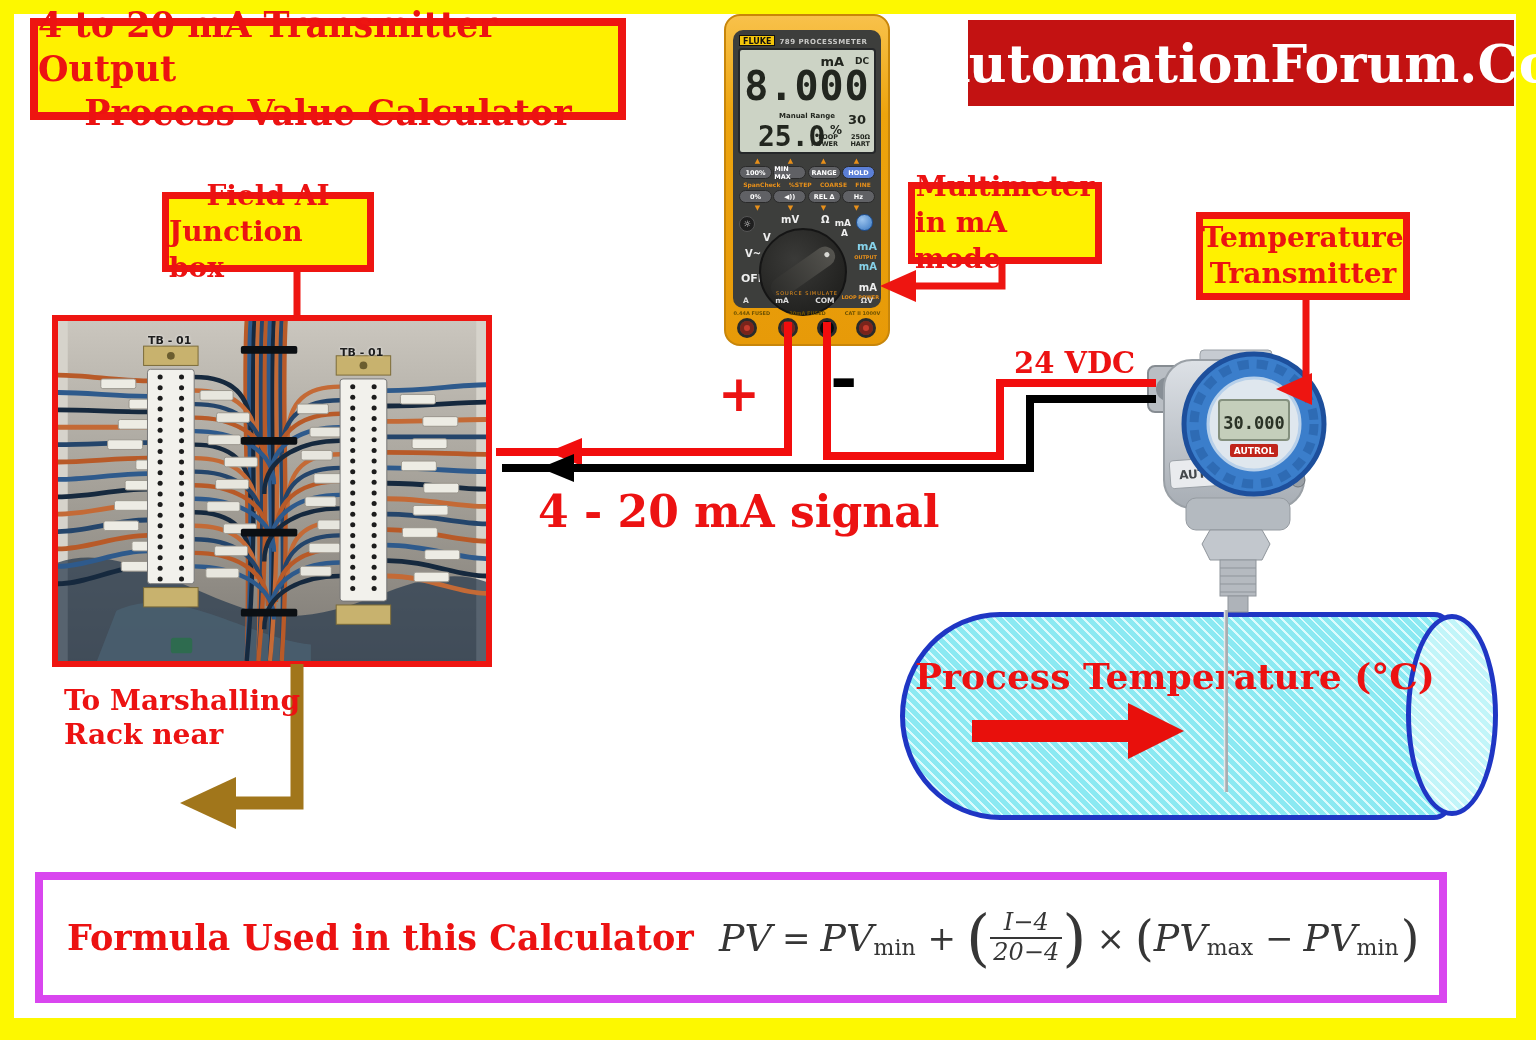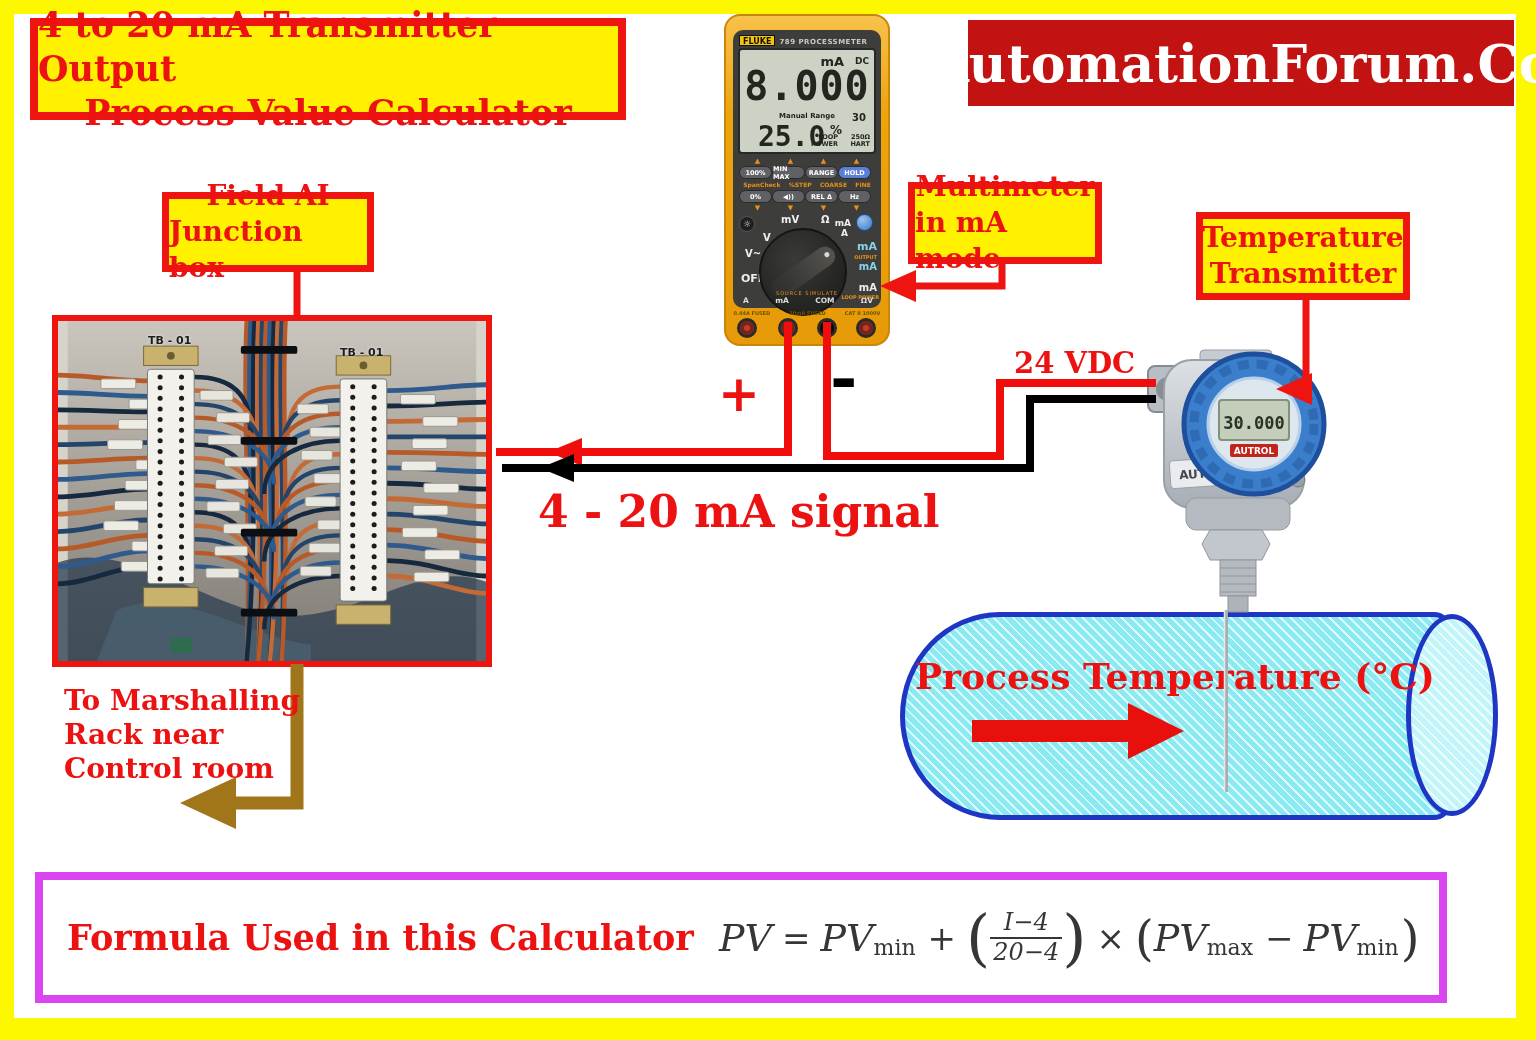--- a/index.html
+++ b/index.html
@@ -74,27 +74,27 @@
     border-radius:16px;border:2px solid #c8860a}
   .mm-face{position:absolute;left:9px;right:9px;top:16px;height:278px;background:#3d3e3c;border-radius:10px}
   .mm-brand{position:absolute;top:3px;left:6px;right:4px;height:13px;display:flex;align-items:flex-end;gap:4px}
   .mm-chip{background:#f3c50a;color:#111;font-weight:bold;font-size:8px;line-height:11px;height:11px;padding:0 3px;border:1px solid #111}
   .mm-model{color:#c9c9c7;font-weight:bold;font-size:7px;letter-spacing:.5px}
   .mm-lcd{position:absolute;top:18px;left:5px;right:5px;height:106px;background:#ccd3c5;border:2px solid #26282a;border-radius:4px;color:#22261f}
   .lcd-ma{position:absolute;top:4px;right:30px;font-weight:bold;font-size:13px}
   .lcd-dc{position:absolute;top:6px;right:5px;font-weight:bold;font-size:9px}
   .lcd-val{position:absolute;top:13px;left:4px;right:4px;text-align:center;font-family:var(--mono);font-weight:bold;font-size:40px;letter-spacing:1px}
   .lcd-range{position:absolute;top:62px;left:0;right:0;text-align:center;font-weight:bold;font-size:7px}
-  .lcd-30{position:absolute;top:62px;right:8px;font-weight:bold;font-size:10px}
+  .lcd-30{position:absolute;top:62px;right:8px;font-weight:bold;font-size:13px}
   .lcd-pct{position:absolute;top:70px;left:18px;font-family:var(--mono);font-weight:bold;font-size:28px}
   .lcd-pctsign{position:absolute;top:73px;left:90px;font-weight:bold;font-size:12px}
   .lcd-loop{position:absolute;bottom:4px;right:36px;font-weight:bold;font-size:6.5px;line-height:7px;text-align:right}
   .lcd-hart{position:absolute;bottom:4px;right:4px;font-weight:bold;font-size:6.5px;line-height:7px;text-align:right}
   .tri{position:absolute;left:8px;right:8px;display:flex;justify-content:space-around;color:#e8901a;font-size:7px;line-height:7px}
-  .btnrow{position:absolute;left:6px;right:6px;display:flex;}
+  .btnrow{position:absolute;left:6px;right:6px;display:flex;justify-content:space-between}
   .mmbtn{width:33px;height:13px;background:#606165;border-radius:7px;color:#fff;font-weight:bold;font-size:6.5px;
     display:flex;align-items:center;justify-content:center;border:1px solid #2a2a2a}
   .mmbtn.hold{background:#5b7fd6}
   .subrow{position:absolute;left:6px;right:6px;display:flex;justify-content:space-around;color:#e8901a;font-weight:bold;font-size:6px}
   .lamp{position:absolute;left:6px;top:186px;width:16px;height:16px;border-radius:50%;background:#1f1f1f;border:1px solid #555;
     color:#ddd;font-size:9px;display:flex;align-items:center;justify-content:center}
   .bluebtn{position:absolute;right:8px;top:184px;width:17px;height:17px;border-radius:50%;
     background:radial-gradient(circle at 35% 30%,#9cc4ee,#3a78c2);border:1px solid #1d4f93}
   .dlab{position:absolute;color:#eee;font-weight:bold}
   .dlab.cy{color:#86d2ea}
@@ -493,21 +493,20 @@
   </div>
   <span class="abs redtxt t-process">Process Temperature (°C)</span>
 
   <span class="abs redtxt t-supply">24 VDC</span>
   <span class="abs redtxt t-plus">+</span>
   <span class="abs t-minus abs">-</span>
   <span class="abs redtxt t-signal">4 - 20 mA signal</span>
   <div class="abs redtxt t-marsh">
     <div>To Marshalling</div>
     <div>Rack near</div>
-    <div>Control room</div>
   </div>
 
   <svg class="overlay" width="1536" height="1040" viewBox="0 0 1536 1040">
 
     <path d="M297,270 L297,318" stroke="#ee1511" stroke-width="7" fill="none"></path>
     <path d="M1002,262 L1002,286 L896,286" stroke="#ee1511" stroke-width="7" fill="none"></path>
     <polygon points="880,286 916,270 916,302" fill="#ee1511"></polygon>
     <path d="M1306,298 L1306,389 L1292,389" stroke="#ee1511" stroke-width="7" fill="none"></path>
     <polygon points="1276,389 1312,373 1312,405" fill="#ee1511"></polygon>
 

